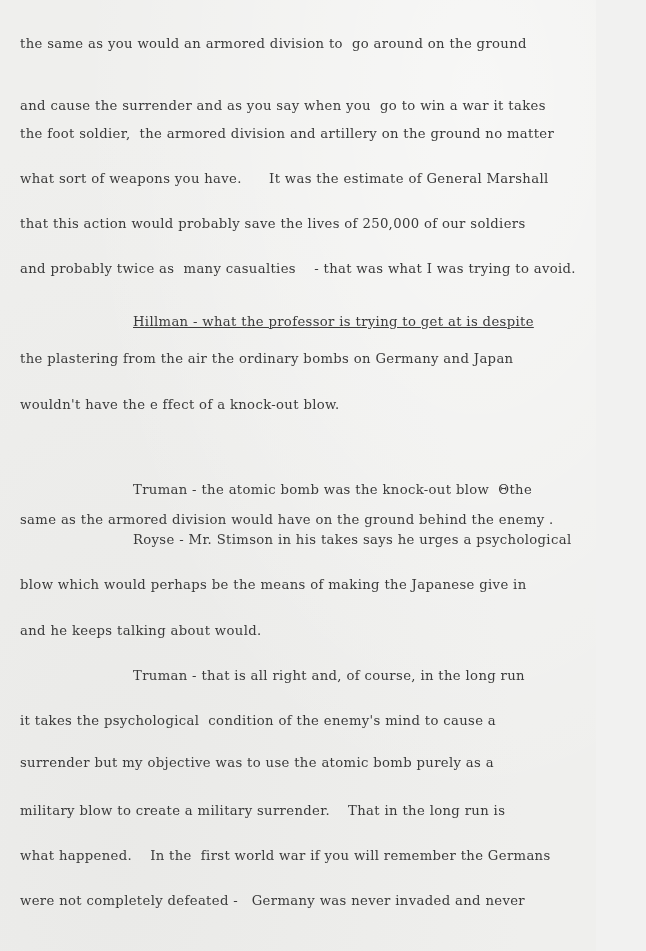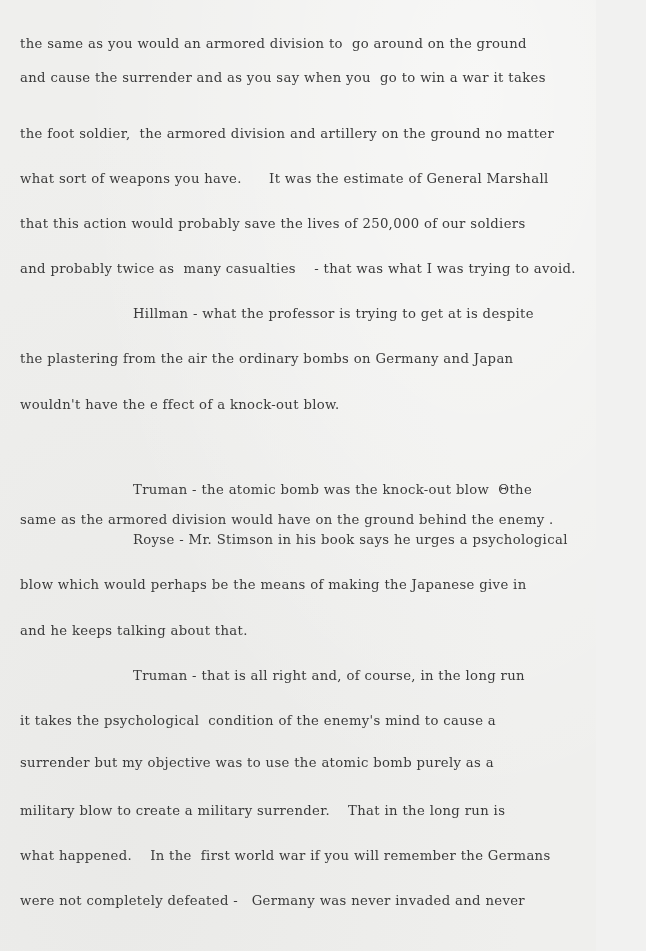--- a/index.html
+++ b/index.html
@@ -34,33 +34,33 @@
       line-height: 16px;
     }
     .line.indent { left: 133px; }
   </style>
 </head>
 <body>
 
 <div class="page">
   <div id="lines">
       <div class="line" style="top: 36px;">the same as you would an armored division to  go around on the ground</div>
-      <div class="line" style="top: 70px;">and cause the surrender and as you say when you  go to win a war it takes</div>
+      <div class="line" style="top: 98px;">and cause the surrender and as you say when you  go to win a war it takes</div>
       <div class="line" style="top: 126px;">the foot soldier,  the armored division and artillery on the ground no matter</div>
       <div class="line" style="top: 171px;">what sort of weapons you have.      It was the estimate of General Marshall</div>
       <div class="line" style="top: 216px;">that this action would probably save the lives of 250,000 of our soldiers</div>
       <div class="line" style="top: 261px;">and probably twice as  many casualties    - that was what I was trying to avoid.</div>
-      <div class="line indent" style="top: 306px;">Hillman - what the professor is trying to get at is despite</div>
+      <div class="line indent" style="top: 314px; text-decoration: underline;">Hillman - what the professor is trying to get at is despite</div>
       <div class="line" style="top: 351px;">the plastering from the air the ordinary bombs on Germany and Japan</div>
       <div class="line" style="top: 397px;">wouldn't have the e ffect of a knock-out blow.</div>
       <div class="line indent" style="top: 442px; margin-top: 40px;">Truman - the atomic bomb was the knock-out blow  Θthe</div>
       <div class="line" style="top: 487px; margin-top: 25px;">same as the armored division would have on the ground behind the enemy .</div>
-      <div class="line indent" style="top: 532px;">Royse - Mr. Stimson in his book says he urges a psychological</div>
+      <div class="line indent" style="top: 532px;">Royse - Mr. Stimson in his takes says he urges a psychological</div>
       <div class="line" style="top: 577px;">blow which would perhaps be the means of making the Japanese give in</div>
-      <div class="line" style="top: 623px;">and he keeps talking about that.</div>
+      <div class="line" style="top: 623px;">and he keeps talking about would.</div>
       <div class="line indent" style="top: 668px;">Truman - that is all right and, of course, in the long run</div>
       <div class="line" style="top: 713px;">it takes the psychological  condition of the enemy's mind to cause a</div>
       <div class="line" style="top: 755px;">surrender but my objective was to use the atomic bomb purely as a</div>
       <div class="line" style="top: 803px; text-align: right;">military blow to create a military surrender.    That in the long run is</div>
       <div class="line" style="top: 848px;">what happened.    In the  first world war if you will remember the Germans</div>
       <div class="line" style="top: 893px;">were not completely defeated -   Germany was never invaded and never</div>
     </div>
 </div>
 
 </body></html>

